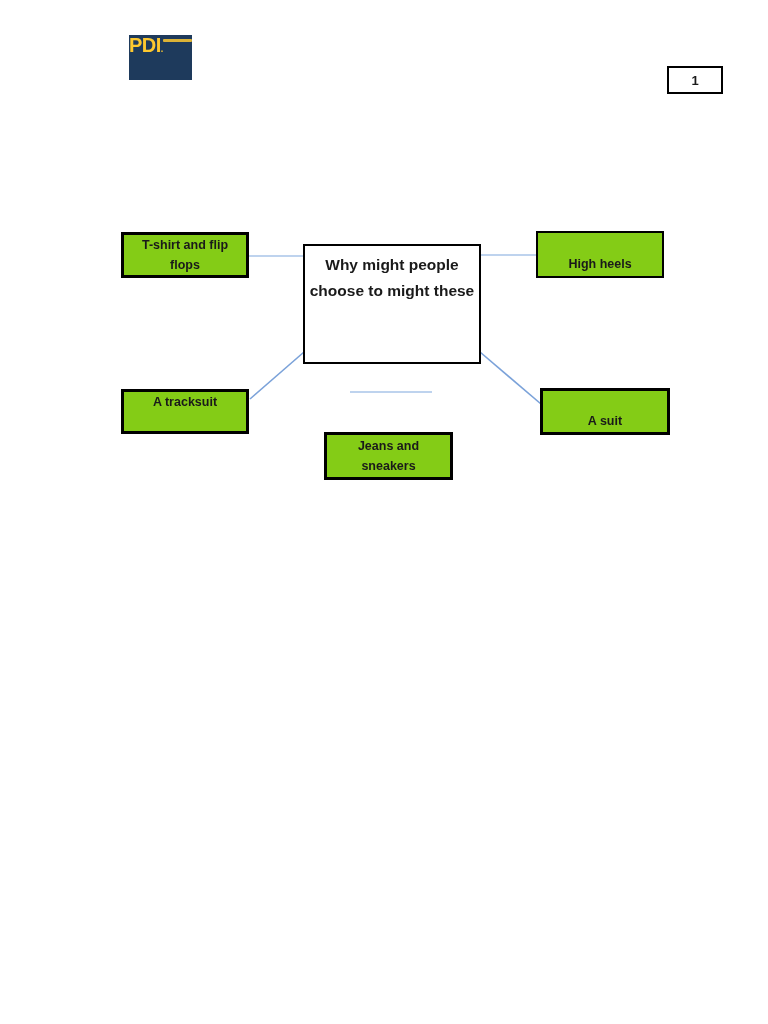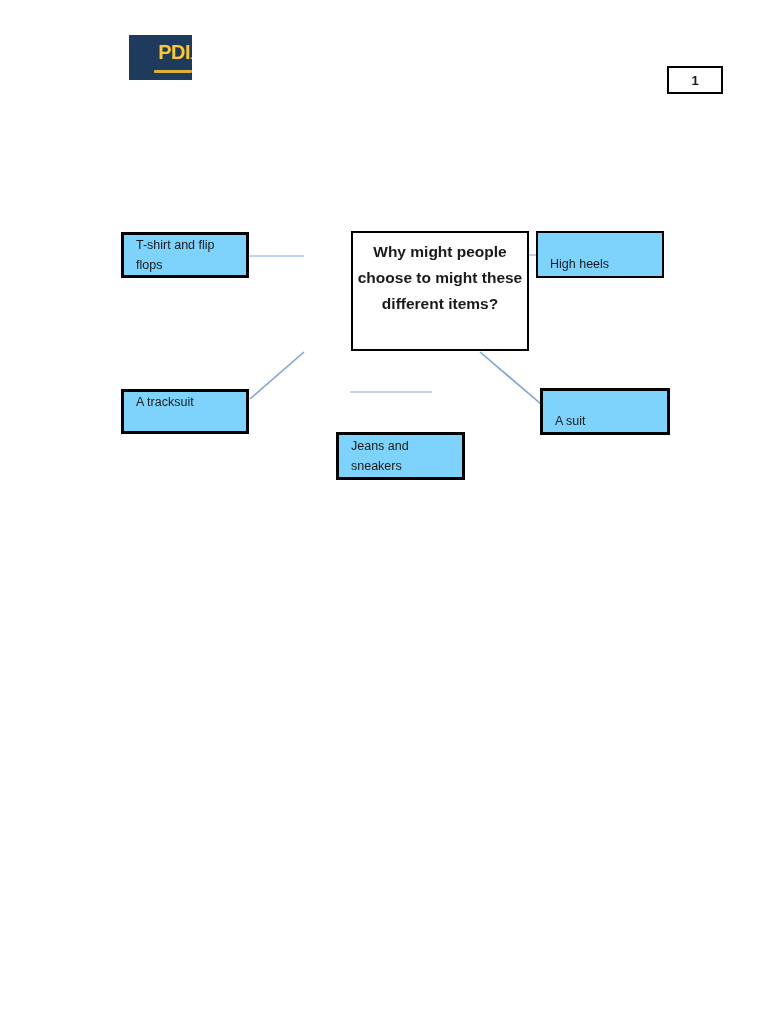--- a/index.html
+++ b/index.html
@@ -19,22 +19,22 @@
 
   
   .logo {
     position: absolute;
     left: 129px;
     top: 35px;
     width: 63px;
     height: 45px;
     background: var(--logo-bg, #1e3a5c);
     display: flex;
-    flex-direction: column;
-    align-items: flex-end;
+    flex-direction: row;
+    align-items: flex-start;
     justify-content: center;
   }
   .logo-text {
     color: var(--logo-fg, #fdc82f);
     font-weight: bold;
     font-size: 20px;
     line-height: 20px;
     letter-spacing: -0.5px;
     position: relative;
   }
@@ -75,61 +75,60 @@
     pointer-events: none;
   }
   .conn-light { stroke: var(--connector-light, #a8c4e8); stroke-width: 1.4; }
   .conn { stroke: var(--connector, #7ba2d9); stroke-width: 1.6; }
 
   
   .node {
     position: absolute;
     box-sizing: border-box;
     border: 3px solid var(--box-border, #000000);
-    background: #7dd3fc;
-    text-align: left;
-    font-weight: normal;
+    background: #84cc16;
+    text-align: center;
+    font-weight: bold;
     font-size: 12.5px;
     line-height: 20px;
   }
   .node .node-label {
     display: block;
     padding: 0 12px;
   }
 
   .center-box {
     position: absolute;
     left: 303px;
-    top: 231px;
+    top: 244px;
     width: 178px;
     height: 120px;
     box-sizing: border-box;
     border: 2px solid var(--box-border, #000000);
     background: #ffffff;
     text-align: center;
     font-weight: bold;
     font-size: 15.5px;
     padding-top: 6px;
-    margin-left: 48px;
   }
   .center-box .q-line {
     display: block;
     line-height: 26px;
   }
 
   .node-tshirt    { left: 121px; top: 232px; width: 128px; height: 46px;
                     display: flex; align-items: center; justify-content: center; }
   .node-highheels { left: 536px; top: 231px; width: 128px; height: 47px;
                     border-width: 2px; padding-top: 21px; }
   .node-tracksuit { left: 121px; top: 389px; width: 128px; height: 45px;
                     }
   .node-suit      { left: 540px; top: 388px; width: 130px; height: 47px;
                     padding-top: 20px; }
   .node-jeans     { left: 324px; top: 432px; width: 129px; height: 48px;
-                    display: flex; align-items: center; justify-content: center; margin-left: 12px; }
+                    display: flex; align-items: center; justify-content: center; }
 </style>
 </head>
 <body>
 
 <div class="page">
 
   <div class="logo">
     <div class="logo-text"><span>PDI</span><span class="logo-mark">.</span></div>
     <div class="logo-tagline"></div>
   </div>
@@ -142,21 +141,20 @@
     <line class="conn-light" x1="249" y1="256" x2="304" y2="256"></line>
     <line class="conn-light" x1="481" y1="255" x2="536" y2="255"></line>
     <line class="conn" x1="304" y1="352" x2="250" y2="399"></line>
     <line class="conn" x1="480" y1="352" x2="541" y2="404"></line>
     <line class="conn-light" x1="350" y1="392" x2="432" y2="392"></line>
   </svg>
 
   <div class="center-box">
     <span class="q-line">Why might people</span>
     <span class="q-line">choose to might these</span>
-    <span class="q-line">different items?</span>
   </div>
 
   <div class="node node-tshirt">
     <span class="node-label">T-shirt and flip flops</span>
   </div>
 
   <div class="node node-highheels">
     <span class="node-label">High heels</span>
   </div>
 

